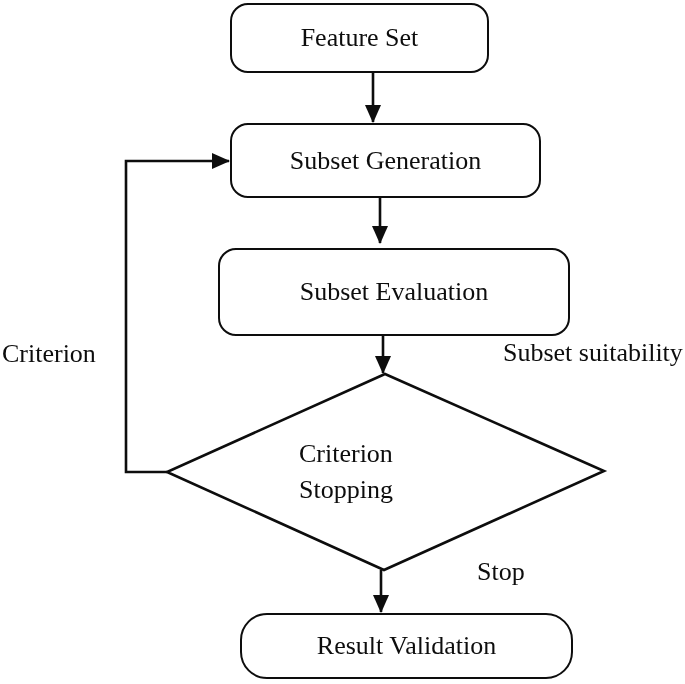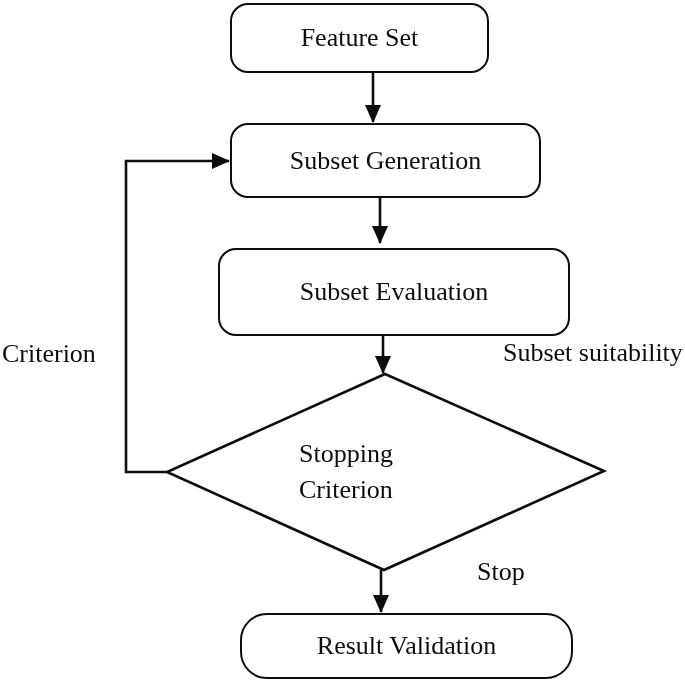--- a/index.html
+++ b/index.html
@@ -92,22 +92,22 @@
 
   <div class="node node-subset-generation">
     <span>Subset Generation</span>
   </div>
 
   <div class="node node-subset-evaluation">
     <span>Subset Evaluation</span>
   </div>
 
   <div class="diamond-label">
+    <div>Criterion</div>
     <div>Stopping</div>
-    <div>Criterion</div>
   </div>
 
   <div class="node node-result-validation">
     <span>Result Validation</span>
   </div>
 
   <div class="edge-label edge-label-continue">Criterion</div>
 
   <div class="edge-label edge-label-suitability">Subset suitability</div>
 

